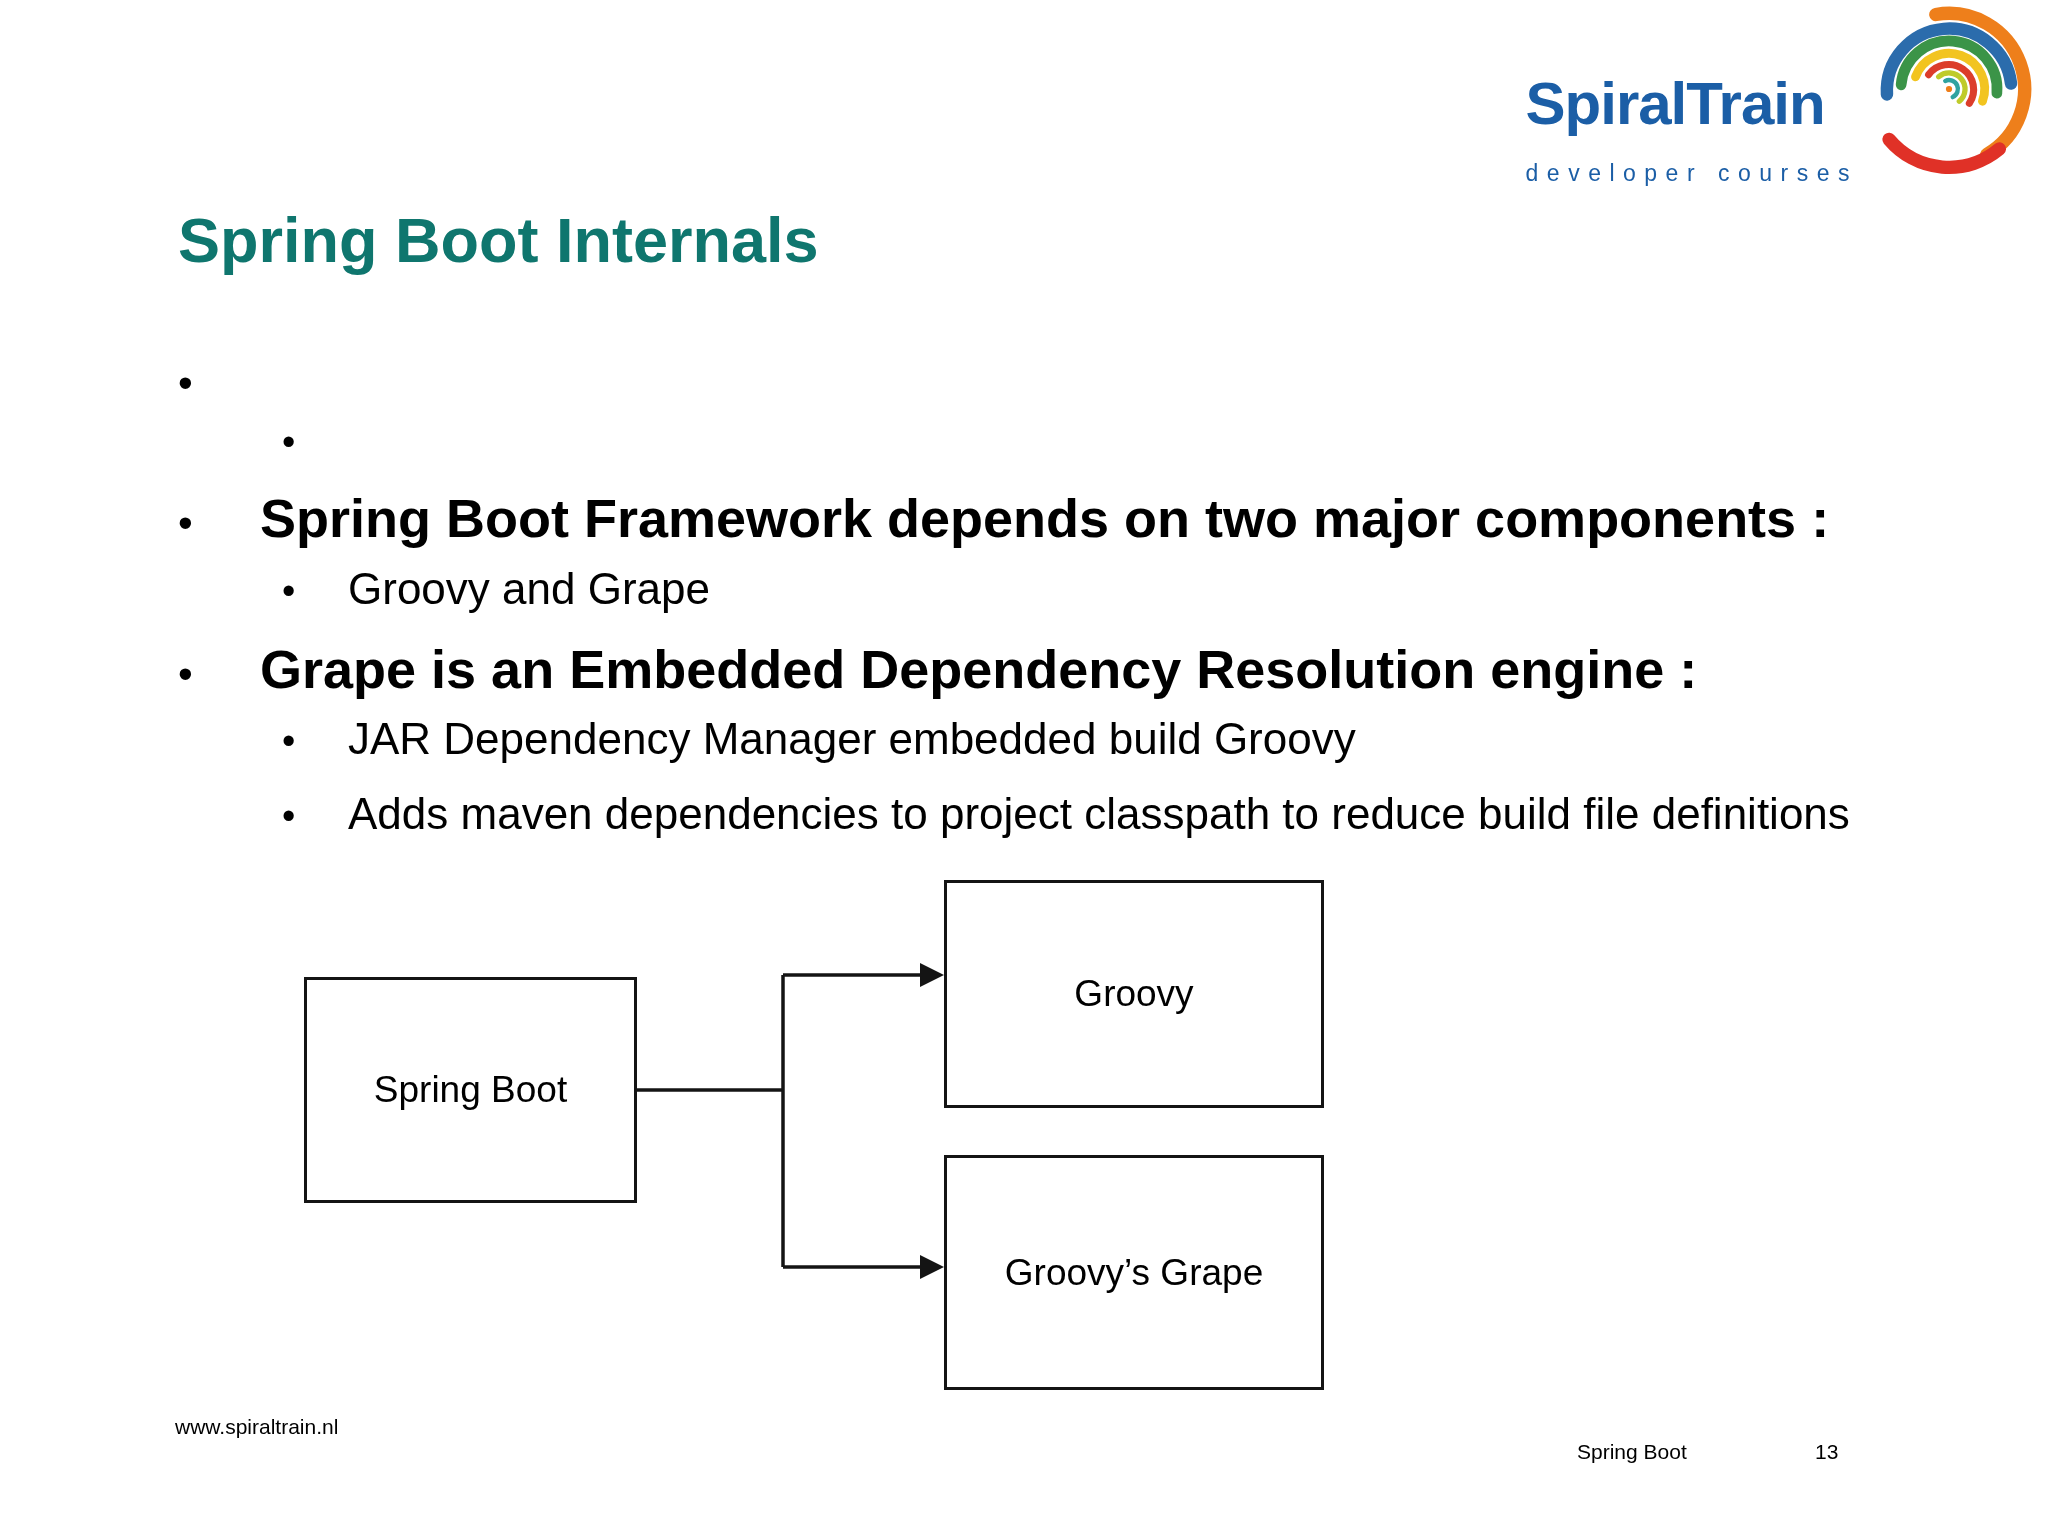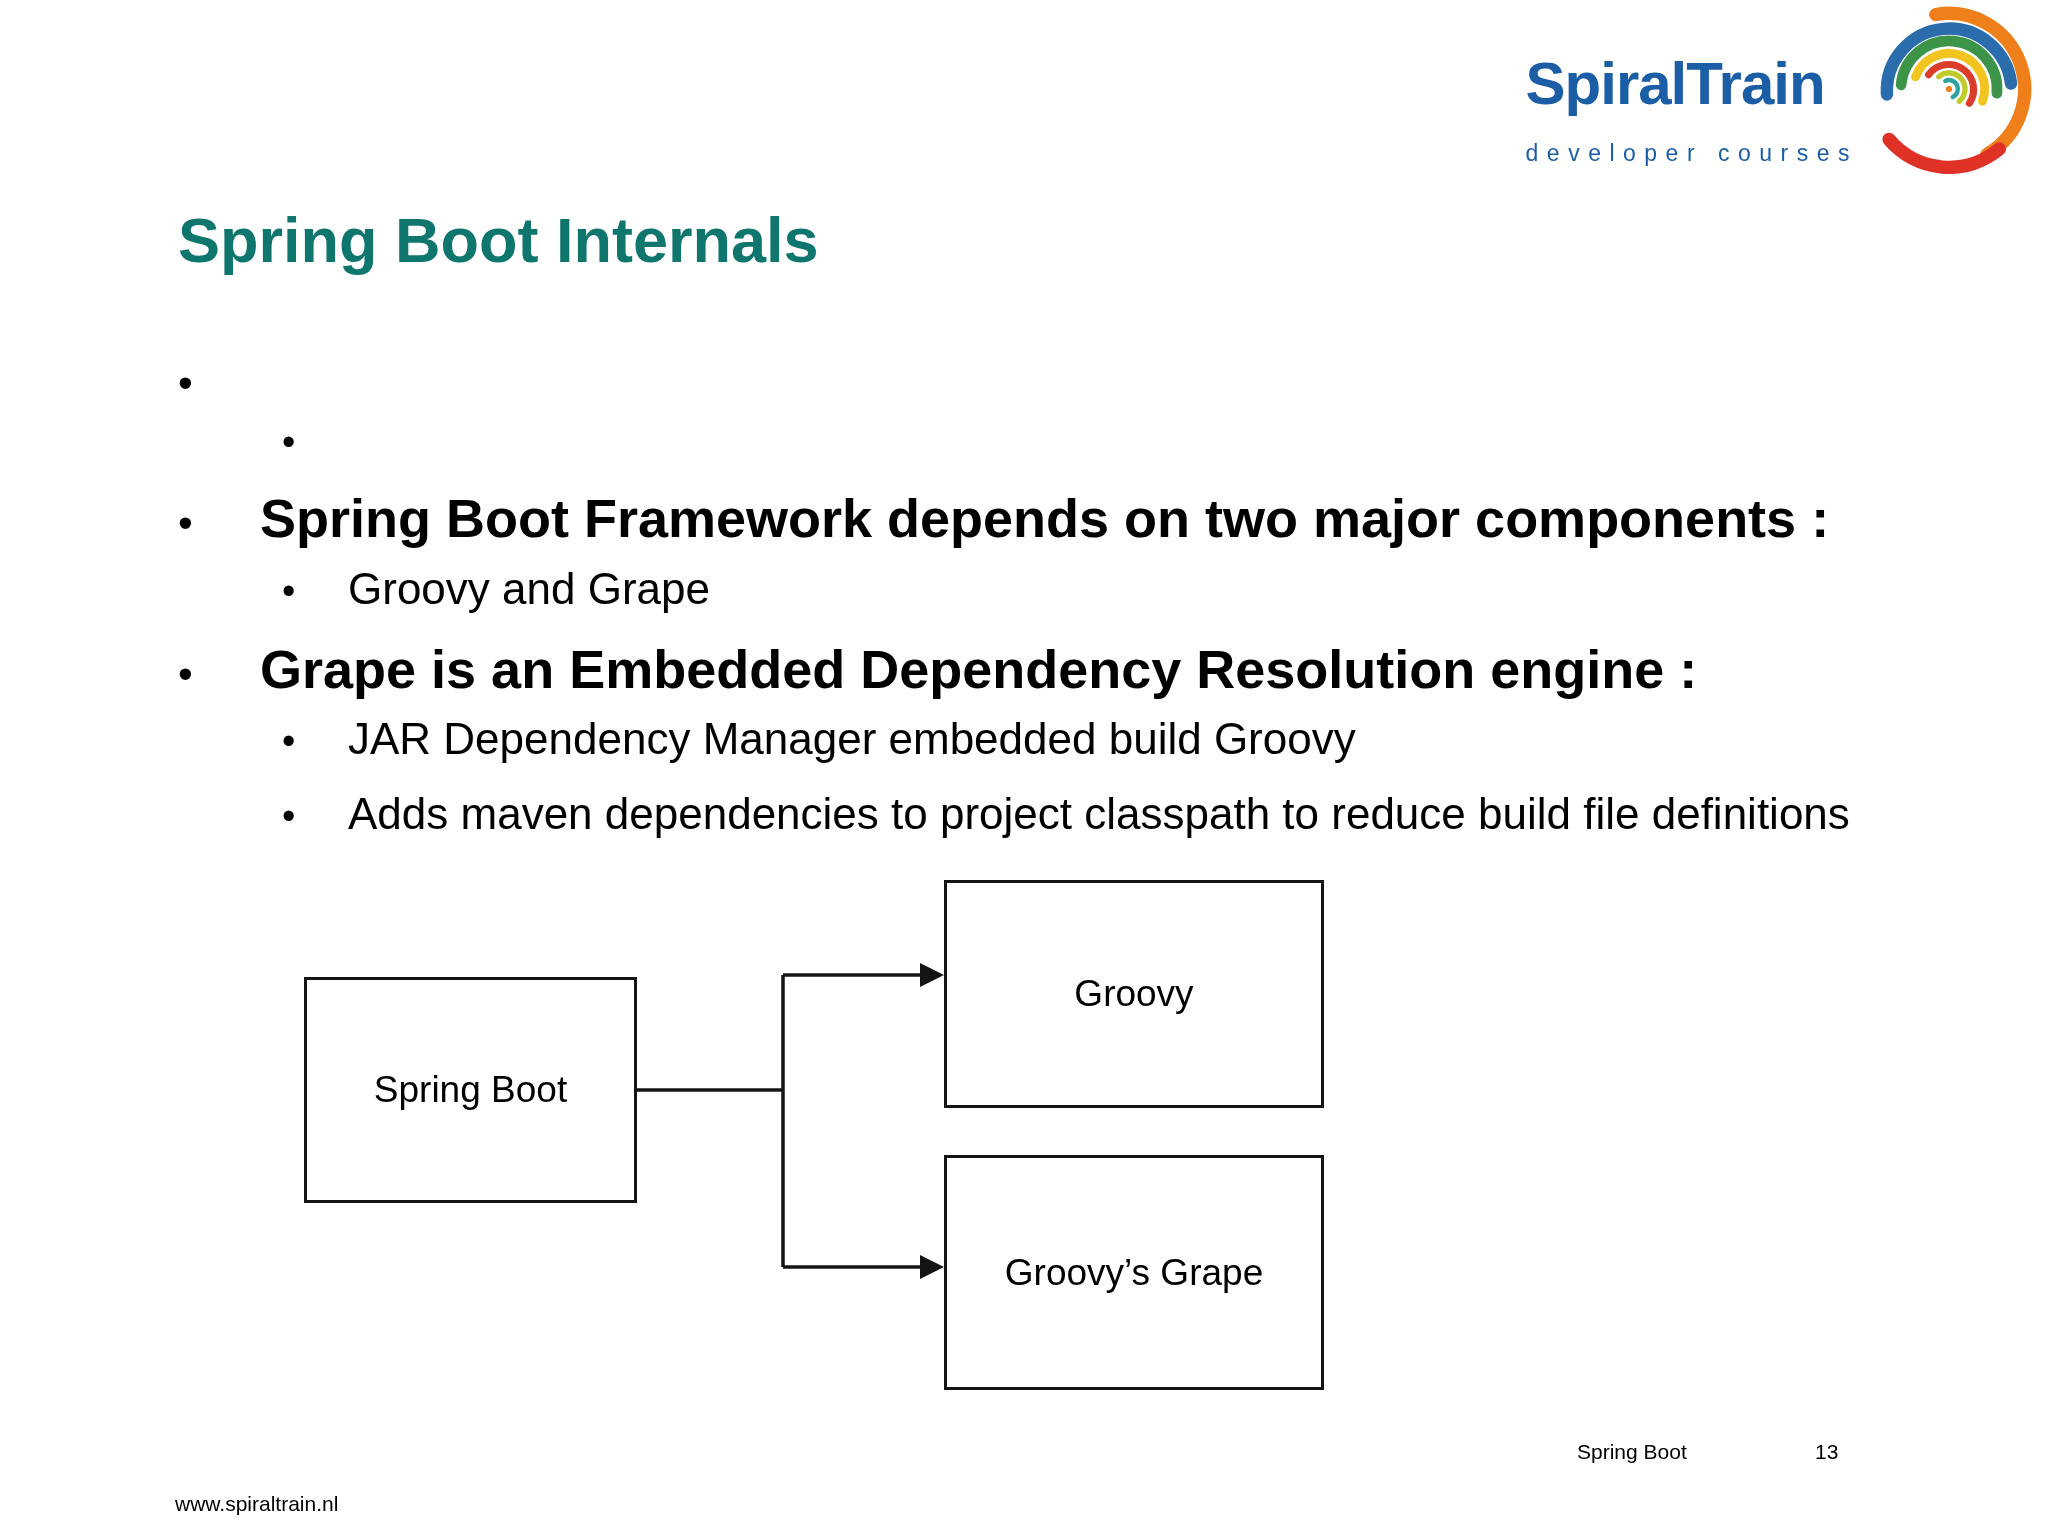--- a/index.html
+++ b/index.html
@@ -22,20 +22,21 @@
     display: flex;
     align-items: flex-start;
   }
   .logo-text { margin-top: 54px; }
   .logo-brand {
     font-size: 60px;
     font-weight: bold;
     letter-spacing: -1px;
     color: #1b5ea6;
     line-height: 1;
+    margin-top: 20px;
   }
   .logo-tagline {
     margin-top: 28px;
     font-size: 23px;
     letter-spacing: 8.5px;
     color: #1b5ea6;
     line-height: 1;
   }
   .spiral { width: 190px; height: 178px; margin-left: -4px; }
 
@@ -99,21 +100,21 @@
 
   .connectors {
     position: absolute;
     left: 0; top: 0;
     width: 2048px; height: 1536px;
     pointer-events: none;
   }
 
   
   .footer-item { position: absolute; font-size: 21px; color: #000; }
-  .footer-left   { left: 175px;  top: 1492px; }
+  .footer-left   { left: 175px;  top: 1415px; }
   .footer-center { left: 1577px; top: 1440px; }
   .footer-page   { left: 1815px; top: 1440px; }
 </style>
 </head>
 <body>
 
 <div class="slide">
 
   <div class="logo">
     <div class="logo-text">

